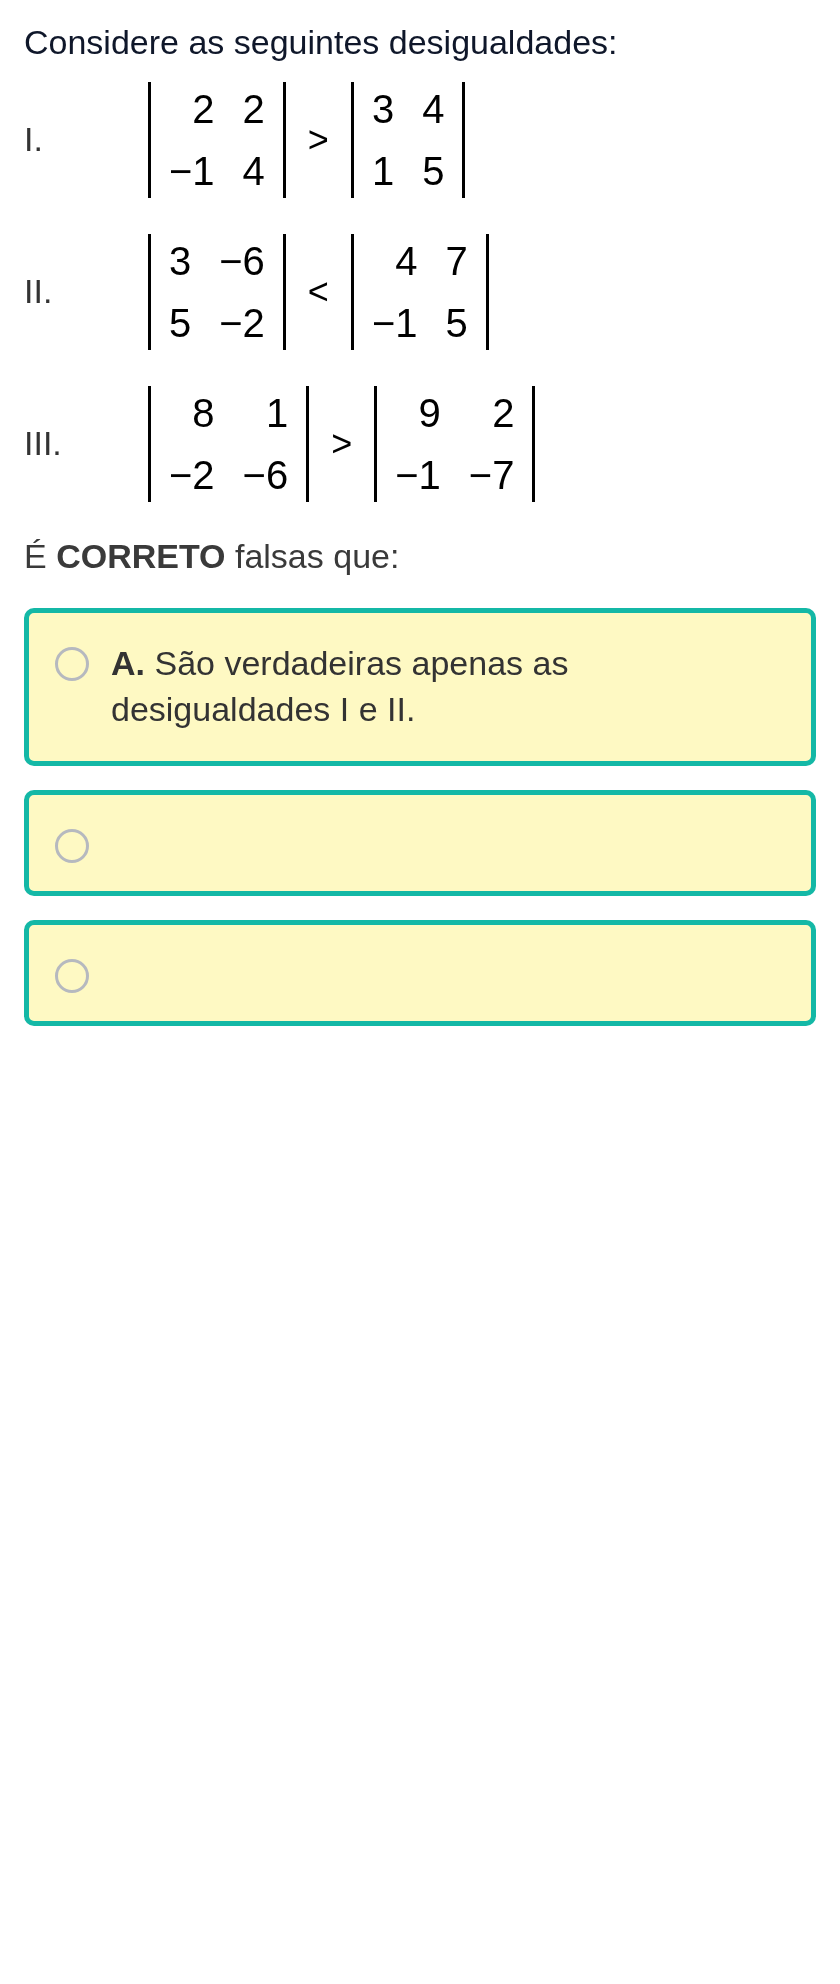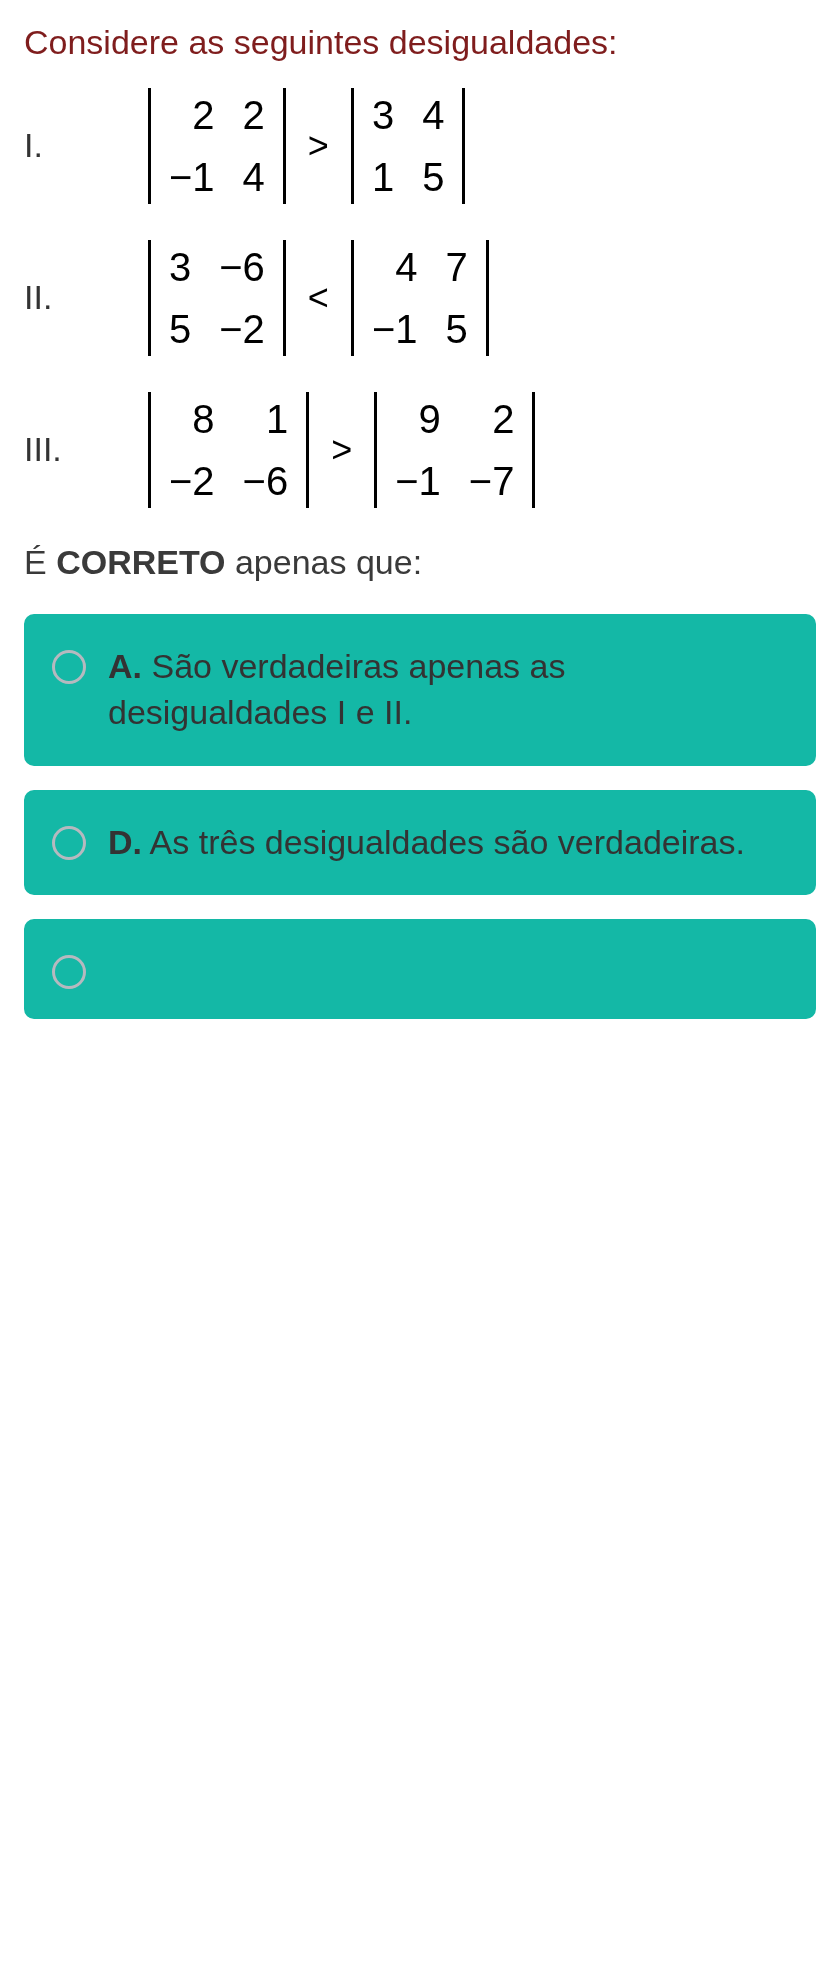--- a/index.html
+++ b/index.html
@@ -5,47 +5,47 @@
   * { box-sizing: border-box; margin: 0; padding: 0; }
   body {
     font-family: Arial, Helvetica, sans-serif;
     background: #ffffff;
     color: #333333;
     width: 840px;
     padding: 20px 24px;
     font-size: 34px;
     line-height: 1.35;
   }
-  .prompt { color: #7f1d1d; margin-bottom: 18px; }
+  .prompt { color: #0f172a; margin-bottom: 12px; }
   .items { margin-bottom: 14px; }
   .item-row {
     display: flex;
     align-items: center;
     gap: 60px;
     margin: 12px 0 28px 0;
   }
   .roman { width: 60px; color: #333; font-size: 34px; }
   .math { display: flex; align-items: center; gap: 10px; font-size: 40px; color: #000; }
   .det { display: flex; align-items: stretch; }
   .bar { width: 3px; background: #000; margin: 4px 4px; }
   .mat { display: grid; grid-template-columns: auto auto; grid-auto-rows: 1fr; align-items: center; }
   .cell { text-align: right; padding: 4px 14px; min-width: 40px; white-space: nowrap; }
   .op { padding: 0 8px; font-size: 36px; }
   .afirm { margin: 14px 0 28px 0; color: #3a3a3a; }
   .afirm .bold { font-weight: 700; margin-top: 46px; }
   .options { display: flex; flex-direction: column; gap: 24px; }
   .option {
-    border: 2px solid #14b8a6;
+    border: 5px solid #14b8a6;
     border-radius: 10px;
     padding: 28px 26px;
     display: flex;
     align-items: flex-start;
     gap: 22px;
     cursor: pointer;
-    background: #14b8a6;
+    background: #fef9c3;
   }
   .radio {
     width: 34px; height: 34px;
     border: 3px solid #b6b9bf;
     border-radius: 50%;
     flex: 0 0 34px;
     margin-top: 6px;
   }
   .opt-letter { font-weight: 700; color: #333; }
   .opt-text { color: #333; }
@@ -133,34 +133,30 @@
           <div class="cell">−1</div>
           <div class="cell">−7</div>
         </div>
         <div class="bar"></div>
       </div>
     </div>
   </div>
 </div>
 
 <div class="afirm">
-  <span>É </span><span class="bold">CORRETO</span><span> apenas que:</span>
+  <span>É </span><span class="bold">CORRETO</span><span> falsas que:</span>
 </div>
 
 <div class="options">
   <div class="option">
     <div class="radio"></div>
     <div class="opt-text-wrap">
       <span class="opt-letter">A.</span>
       <span class="opt-text">São verdadeiras apenas as desigualdades I e II.</span>
     </div>
   </div>
   <div class="option">
     <div class="radio"></div>
-    <div class="opt-text-wrap">
-      <span class="opt-letter">D.</span>
-      <span class="opt-text">As três desigualdades são verdadeiras.</span>
-    </div>
   </div>
   <div class="option">
     <div class="radio"></div>
   </div>
 </div>
 
 </body></html>

